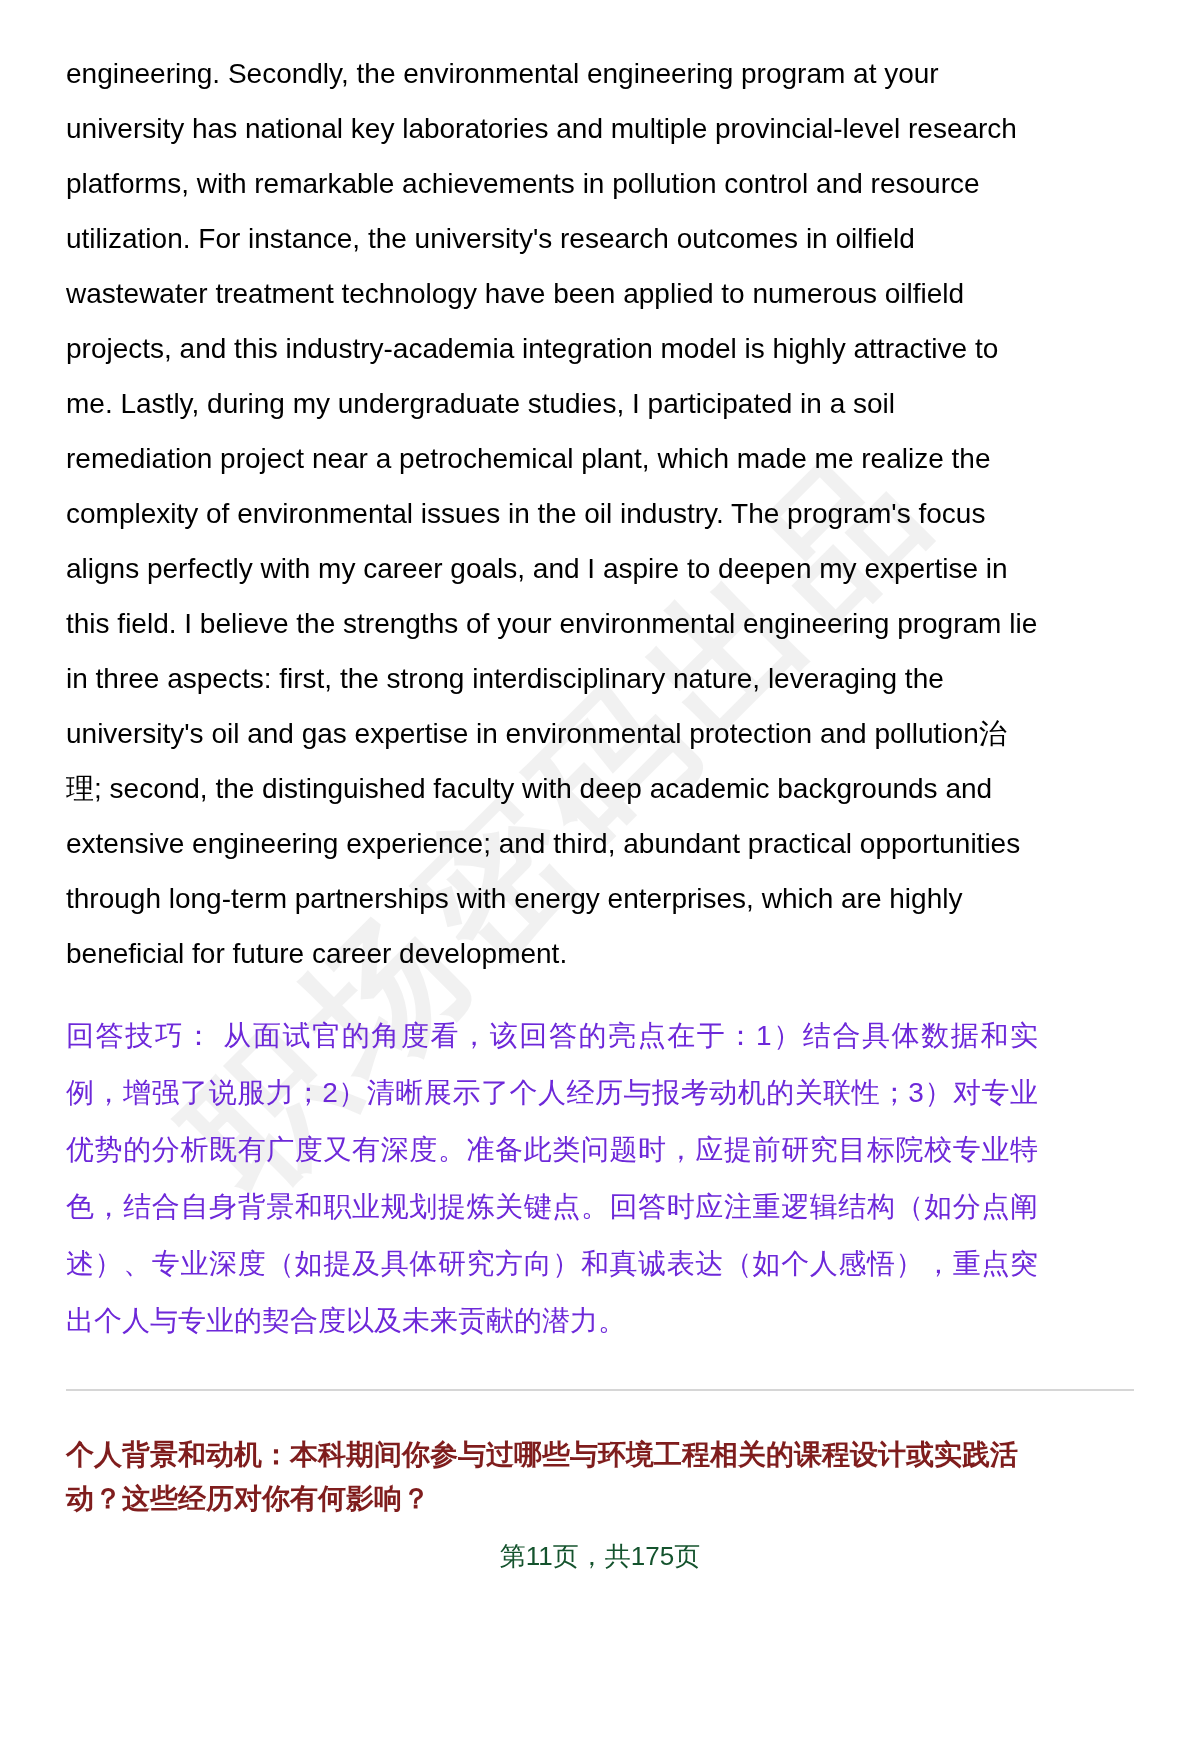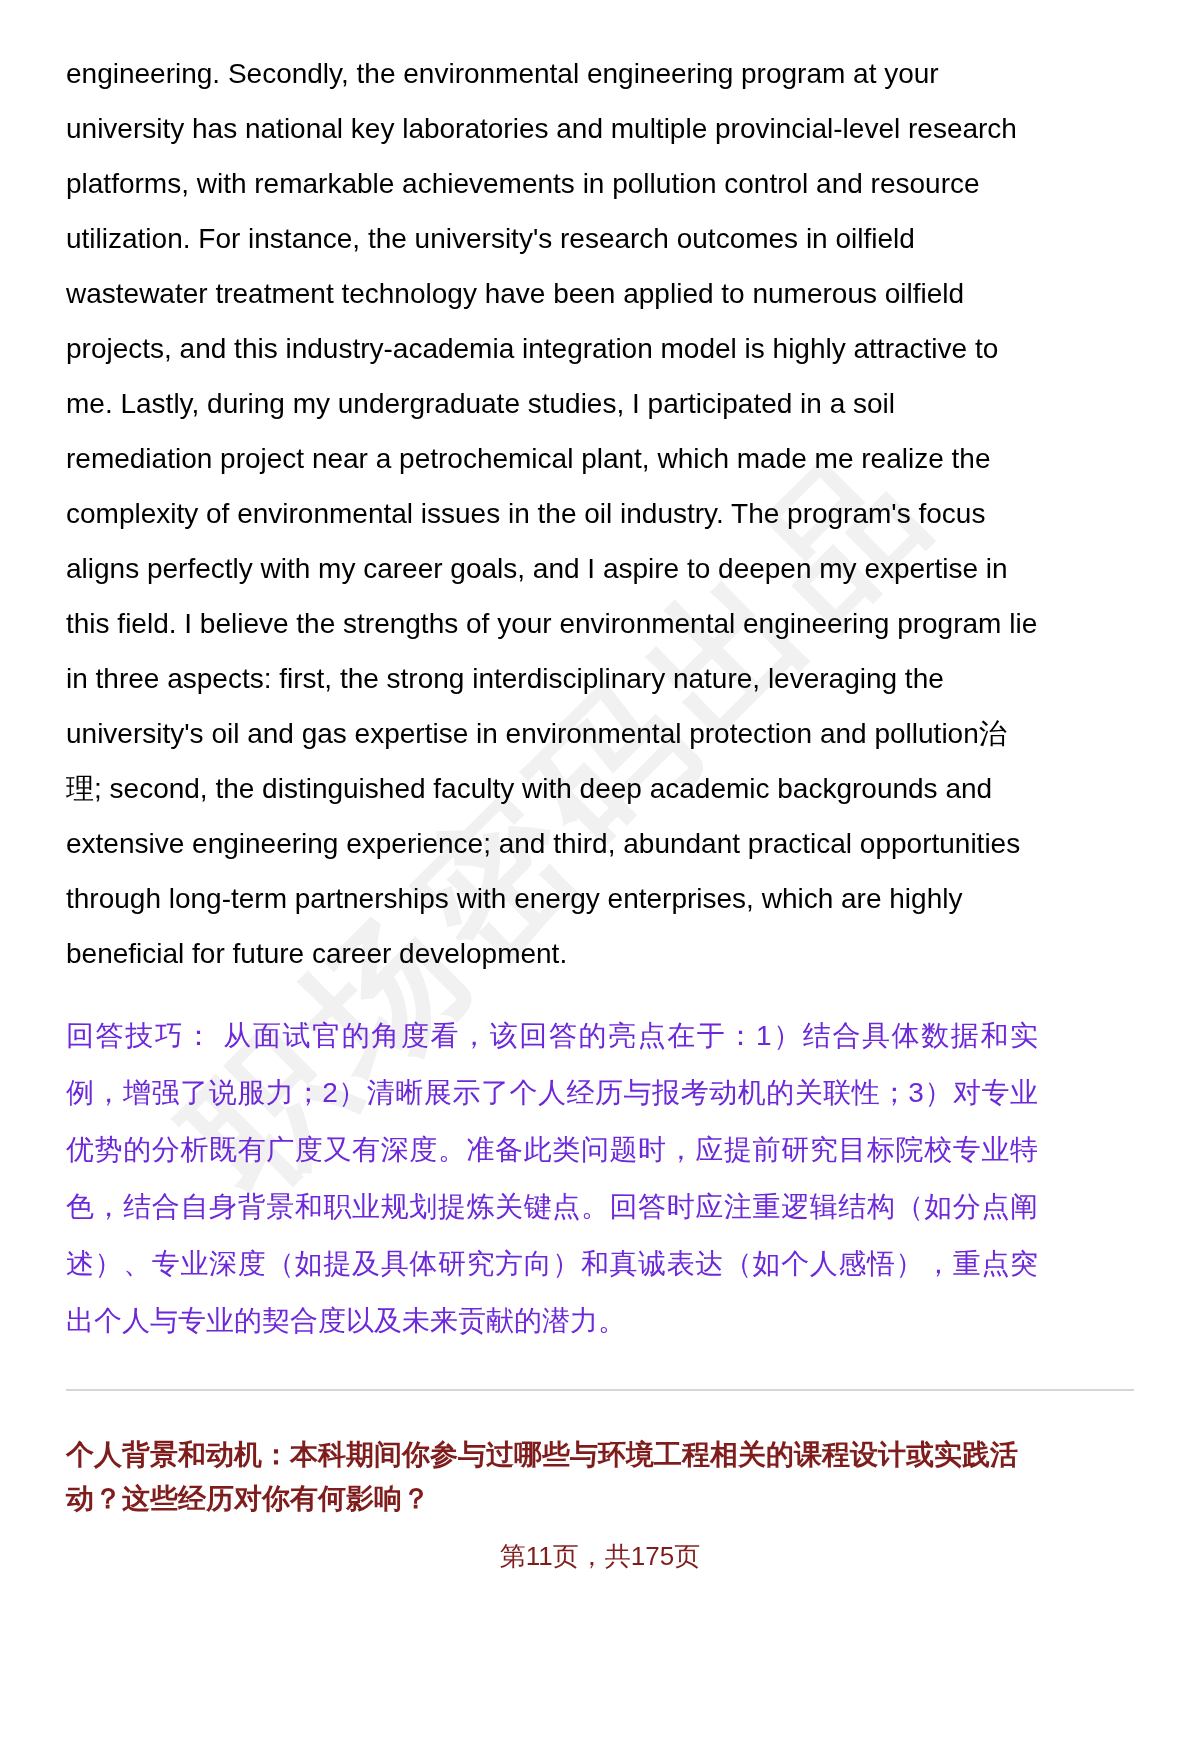--- a/index.html
+++ b/index.html
@@ -69,21 +69,21 @@
     line-height: 44px;
     font-weight: 700;
     color: #7f1d1d;
     text-align: left;
   }
   .footer {
     margin-top: 18px;
     width: 1068px;
     text-align: center;
     font-size: 26px;
-    color: #7f1d1d;
+    color: #14532d;
   }
 </style>
 </head>
 <body>
 
 <div class="page">
 
   <div class="watermark">职场密码出品</div>
 
   <div class="content">

